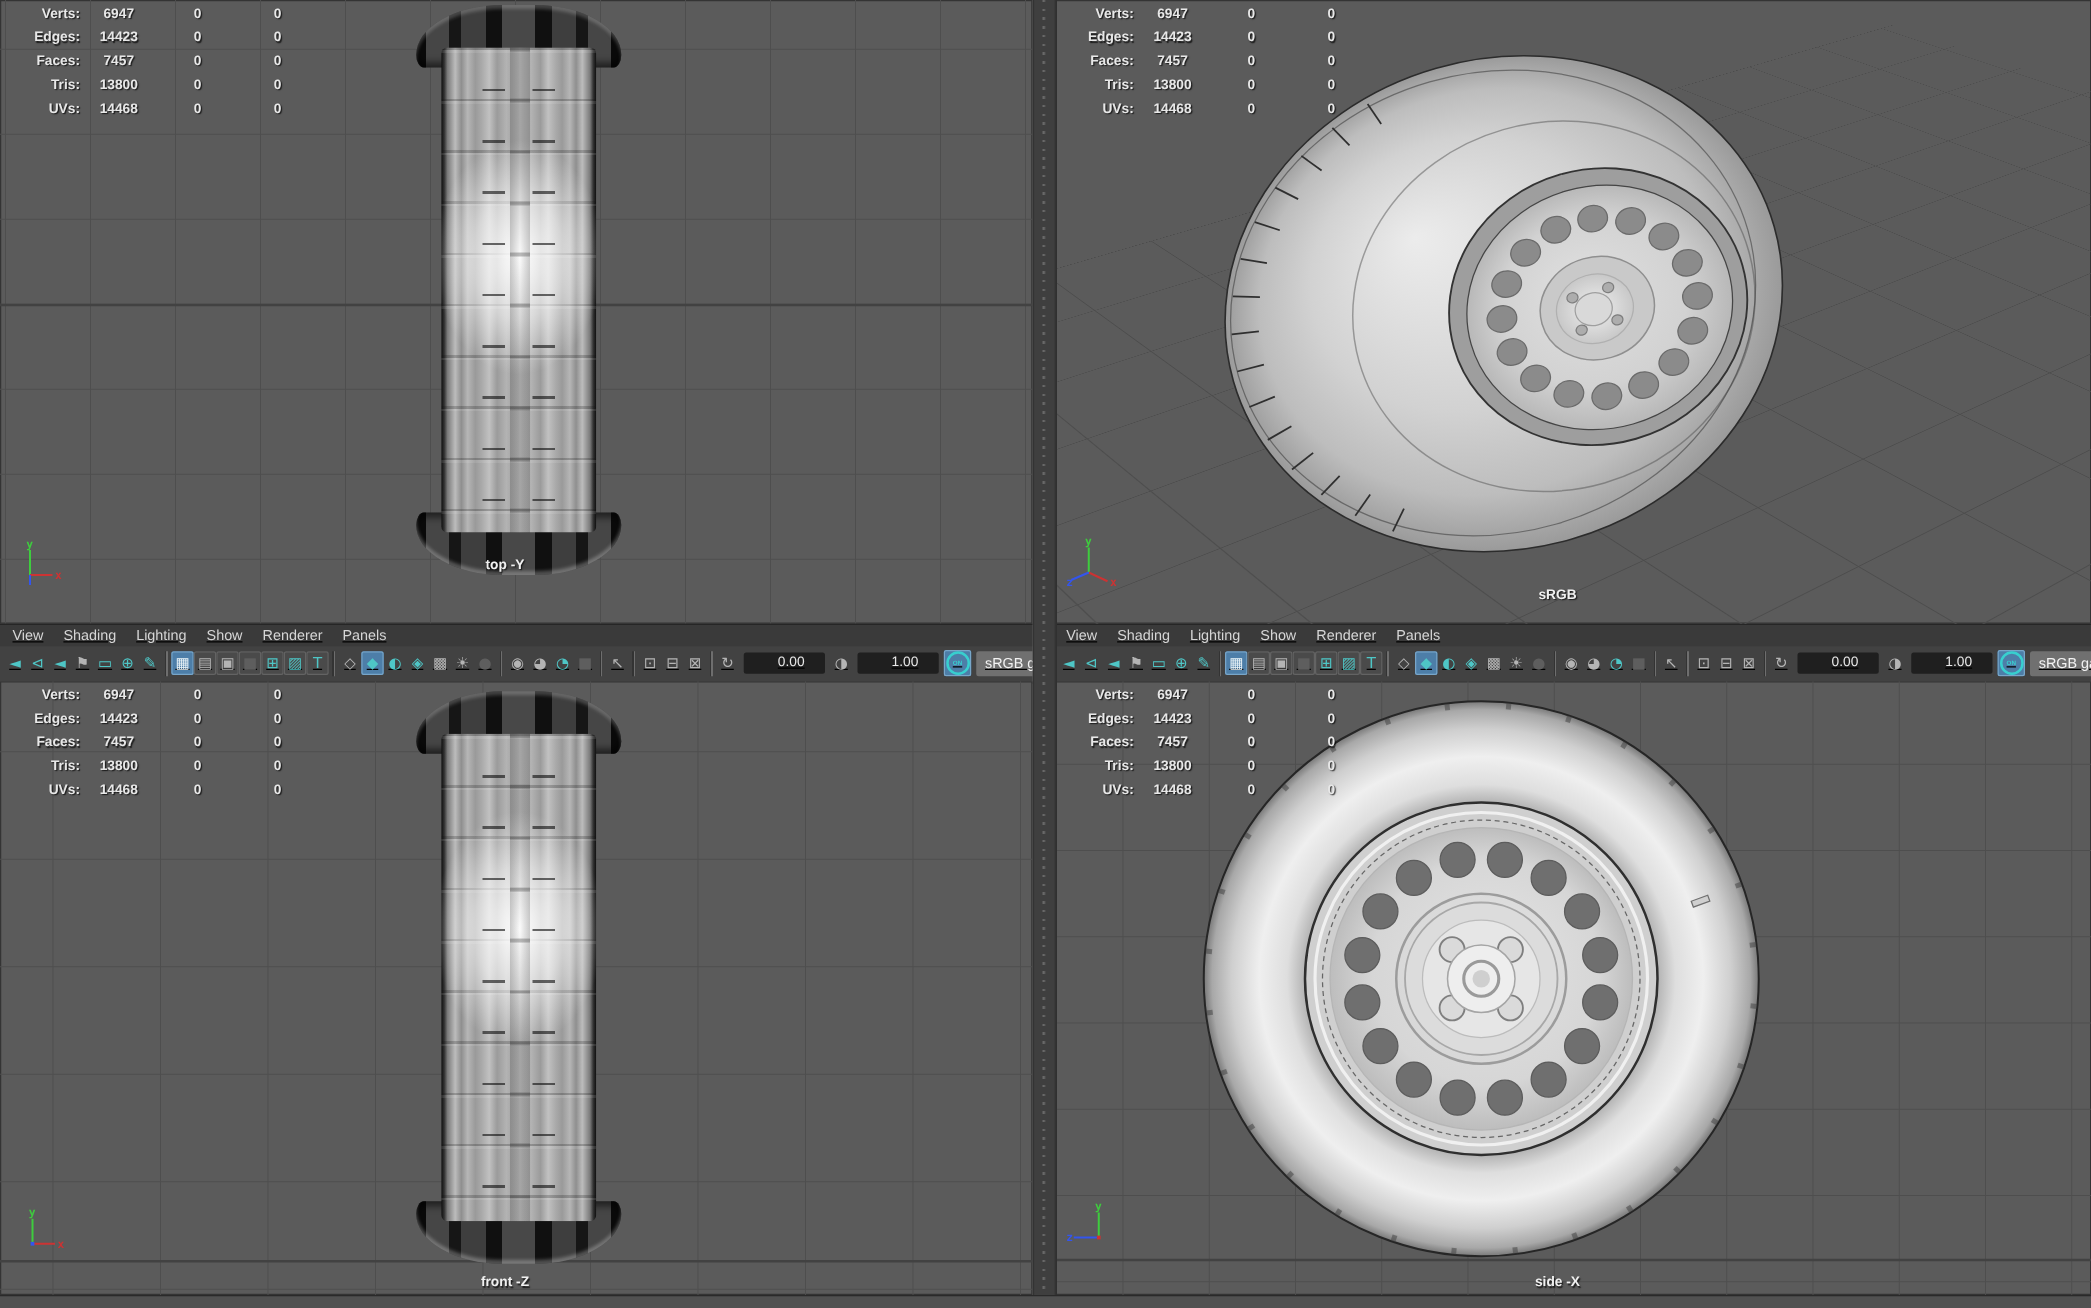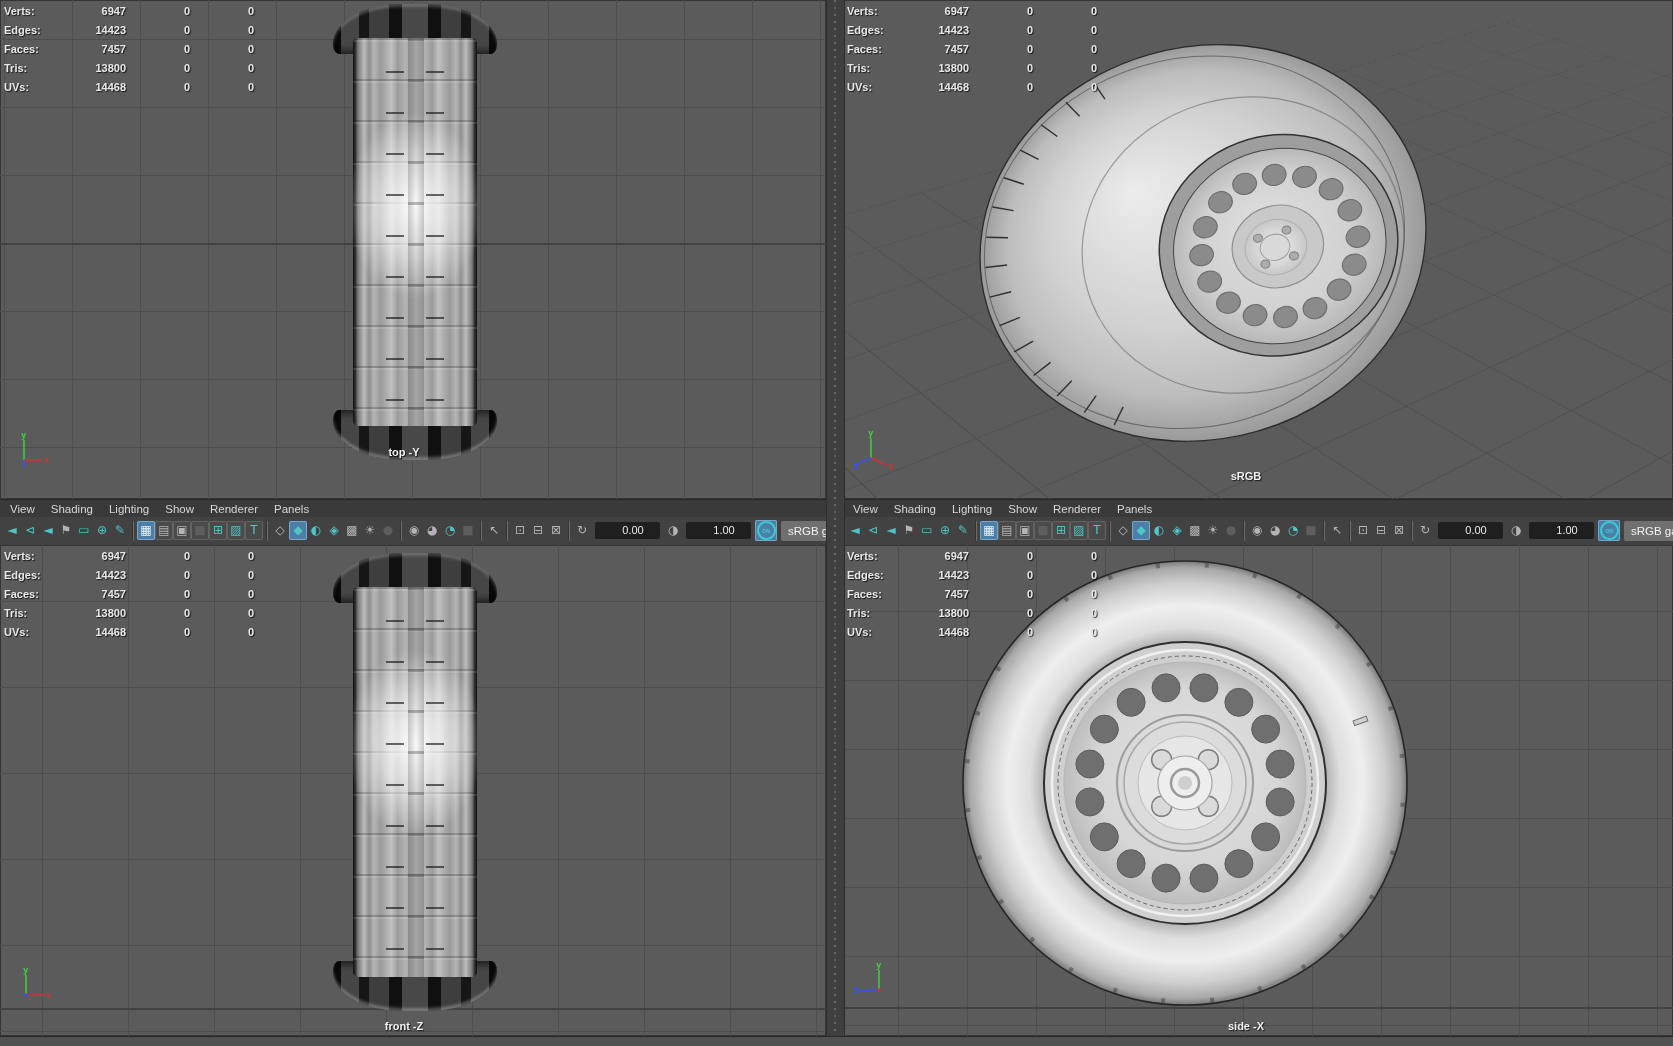--- a/index.html
+++ b/index.html
@@ -25,30 +25,30 @@
     background-image:linear-gradient(#4c4c4c 1.5px,transparent 1.5px),
                      linear-gradient(90deg,#4c4c4c 1.5px,transparent 1.5px);
     background-size:112px 112px;
     transform:perspective(1600px) rotateX(60deg) rotateZ(-42deg);
     transform-origin:50% 50%;}
 
   
   .hud{position:absolute;left:4px;top:2px;z-index:6;font-size:11px;font-weight:bold;
        color:#e8e8e8;text-shadow:1px 1px 1px rgba(0,0,0,.75);}
   .hud-row{display:grid;grid-template-columns:60px 62px 64px 64px;height:19px;line-height:19px;}
-  .hud-row .c0{text-align:left;}
-  .hud-row .c1,.hud-row .c2,.hud-row .c3{text-align:right;}
+  .hud-row .c0{text-align:right;}
+  .hud-row .c1,.hud-row .c2,.hud-row .c3{text-align:center;}
 
   
   .vp-label{position:absolute;z-index:7;font-size:11px;font-weight:bold;color:#f0f0f0;
     text-shadow:1px 1px 1px #1a1a1a;width:120px;text-align:center;}
 
   
   .chrome{position:absolute;top:499px;height:46px;overflow:hidden;background:#424242;
-    border-top:1px solid #262626;border-bottom:1px solid #2e2e2e;}
+    border-top:1px solid #262626;border-bottom:1px solid #2e2e2e;text-decoration:underline;}
   .chrome-l{left:0;width:826px;}
   .chrome-r{left:843px;width:830px;}
   .menu-row{height:17px;display:flex;align-items:center;background:#3a3a3a;
     font-size:11.5px;color:#d6d6d6;padding-left:2px;white-space:nowrap;}
   .menu-item{padding:0 8px;cursor:default;}
   .tool-row{height:27px;display:flex;align-items:center;padding-left:3px;white-space:nowrap;}
   .tb-icon{flex:none;width:18px;height:19px;border-radius:2px;display:flex;align-items:center;
     justify-content:center;font-size:12px;line-height:19px;color:#b4b4b4;
     font-family:"DejaVu Sans",sans-serif;}
   .tb-icon.boxed{background:#4a4a4a;box-shadow:inset 0 0 0 1px #636363;width:18px;}

